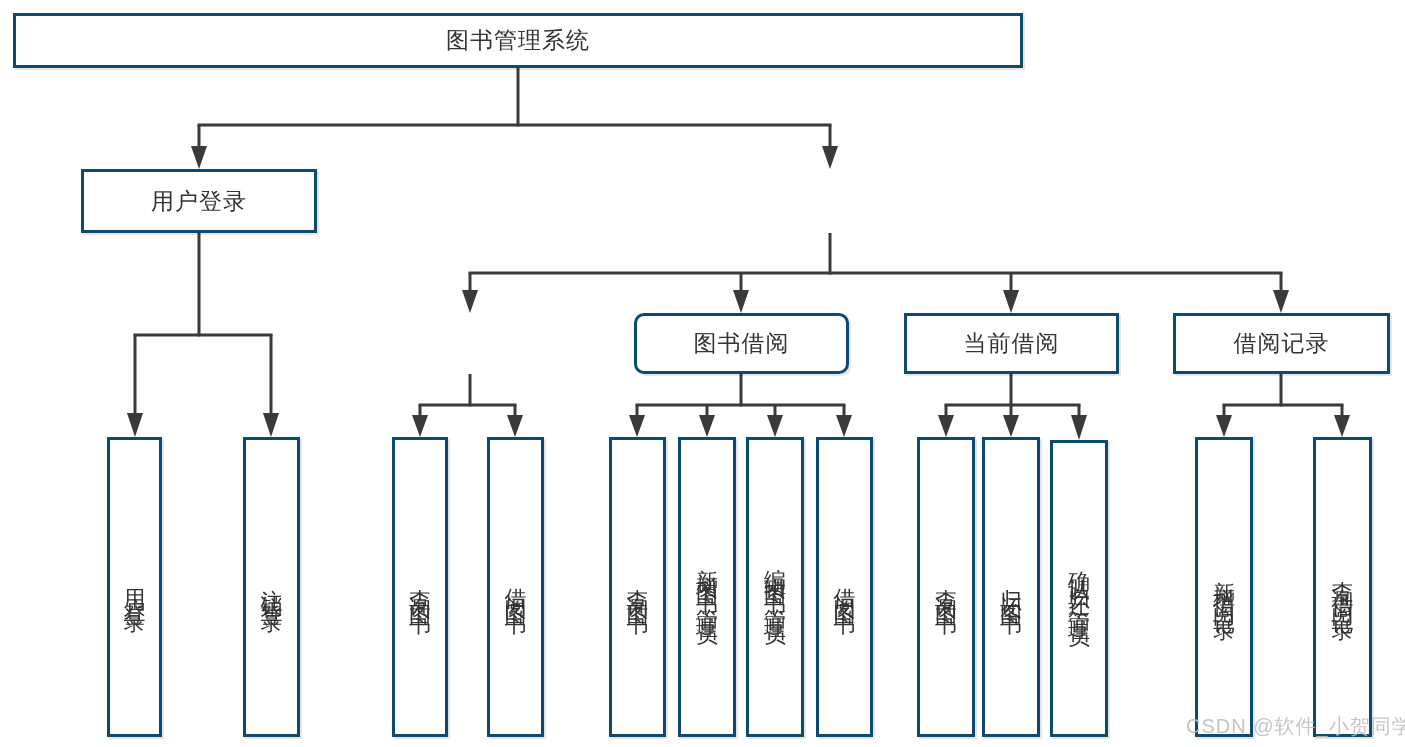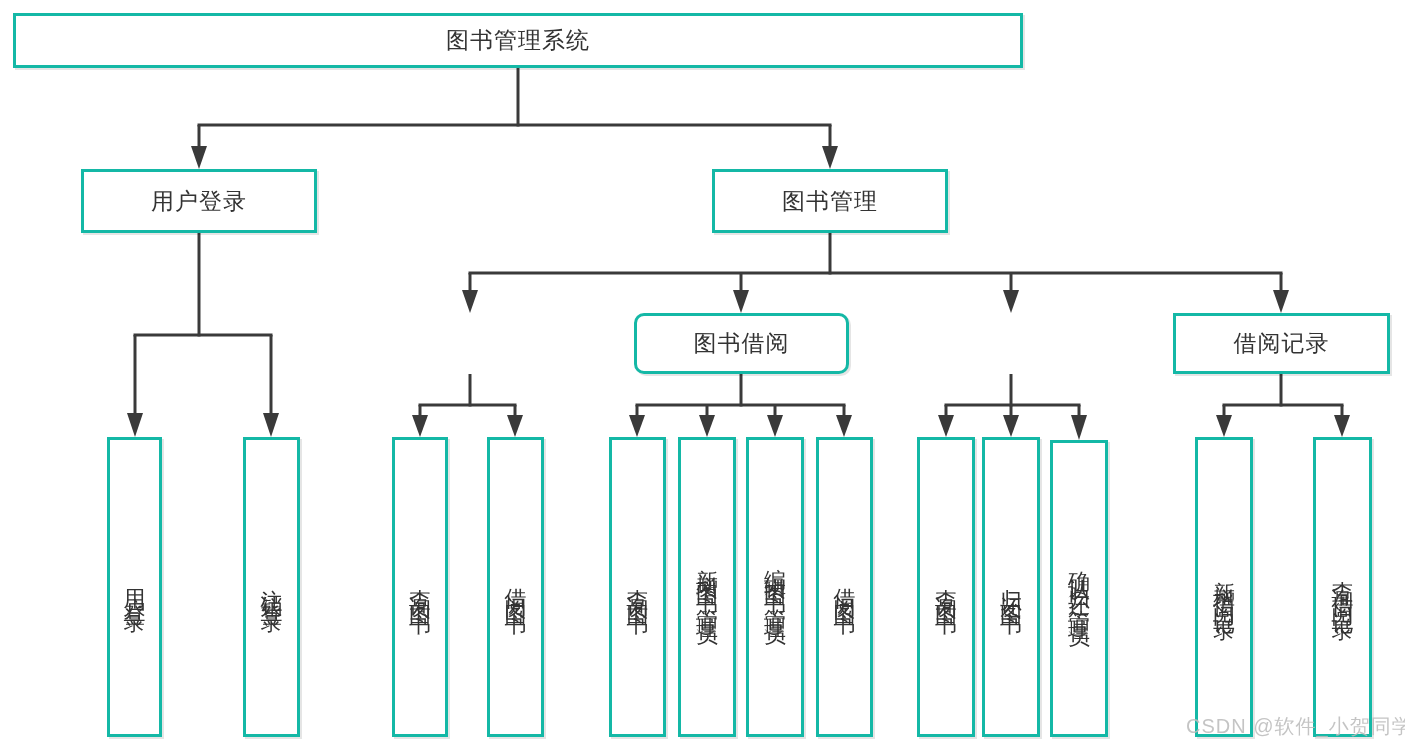--- a/index.html
+++ b/index.html
@@ -4,21 +4,21 @@
 <style>
   html,body { margin:0; padding:0; background:#ffffff; }
   body { font-family:"Liberation Sans", sans-serif; }
   #stage {
     position:relative; width:1405px; height:747px; background:#ffffff;
     overflow:hidden; color:#333333;
   }
   #connectors { position:absolute; left:0; top:0; z-index:1; }
   .box {
     position:absolute; background:#ffffff;
-    border:3px solid #14b8a6; box-sizing:border-box;
+    border:3px solid #0c4a6e; box-sizing:border-box;
     display:flex; align-items:center; justify-content:center;
     font-size:23px; color:#333333; letter-spacing:1px;
     box-shadow:2px 2px 0 rgba(0,0,0,0.10);
     z-index:2; white-space:nowrap;
   }
   .leaf { font-size:22px; }
   .vtext {
     writing-mode:vertical-rl; text-orientation:mixed;
     letter-spacing:8px; line-height:1; display:block;
   }
@@ -97,26 +97,26 @@
     <polygon class="ahead" points="1334,415 1350,415 1342,437"></polygon>
   </svg>
 
   <div class="box" style="left:13px; top:13px; width:1010px; height:55px;">
     <span>图书管理系统</span>
   </div>
 
   <div class="box" style="left:81px; top:169px; width:236px; height:64px;">
     <span>用户登录</span>
   </div>
-  <div class="box" style="left:712px; top:169px; width:236px; height:64px;">
-    <span>图书管理</span>
-  </div>
 
   <div class="box" style="left:634px; top:313px; width:215px; height:61px;border-radius:10px;">
     <span>图书借阅</span>
+  </div>
+  <div class="box" style="left:904px; top:313px; width:215px; height:61px;">
+    <span>当前借阅</span>
   </div>
   <div class="box" style="left:1173px; top:313px; width:217px; height:61px;">
     <span>借阅记录</span>
   </div>
 
   <div class="box leaf" style="left:107px; top:437px; width:55px; height:300px;">
     <span class="vtext">用户登录</span>
   </div>
   <div class="box leaf" style="left:243px; top:437px; width:57px; height:300px;">
     <span class="vtext">注销登录</span>

